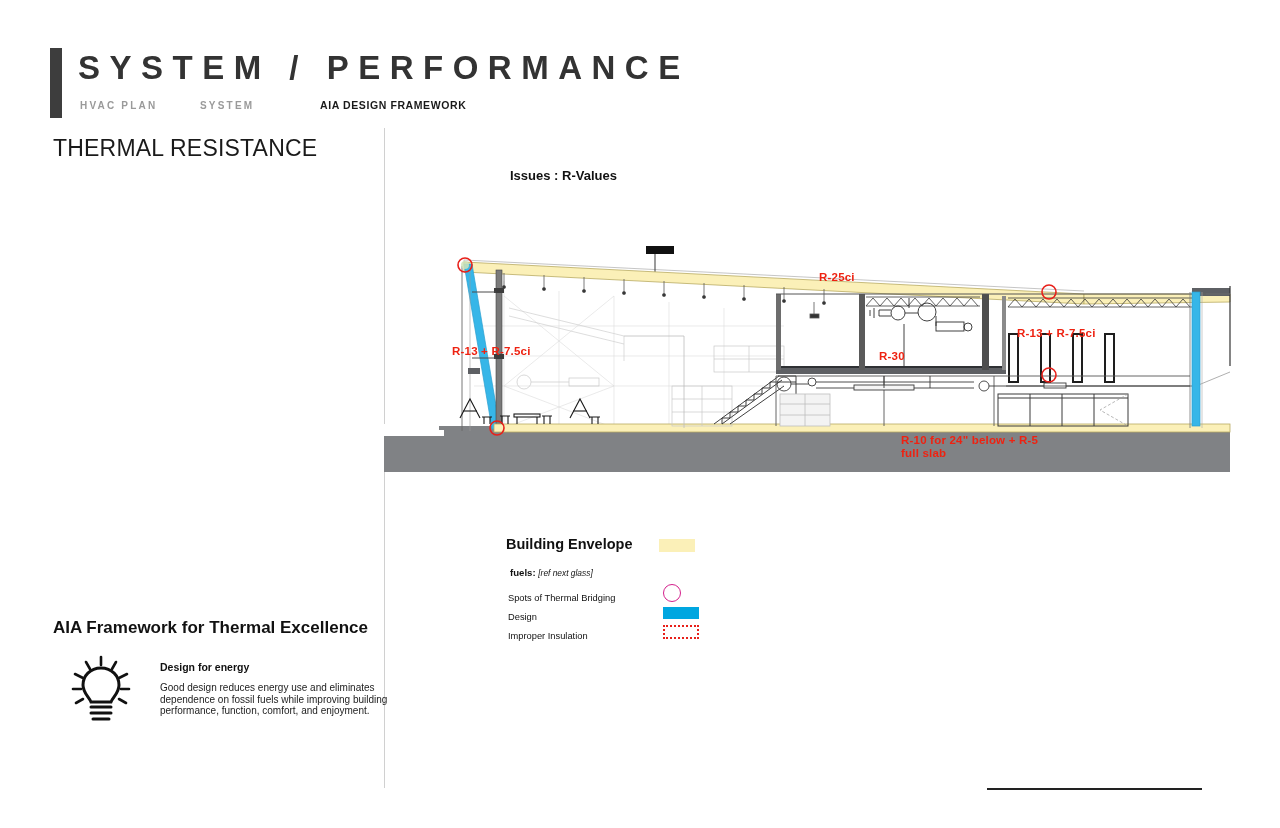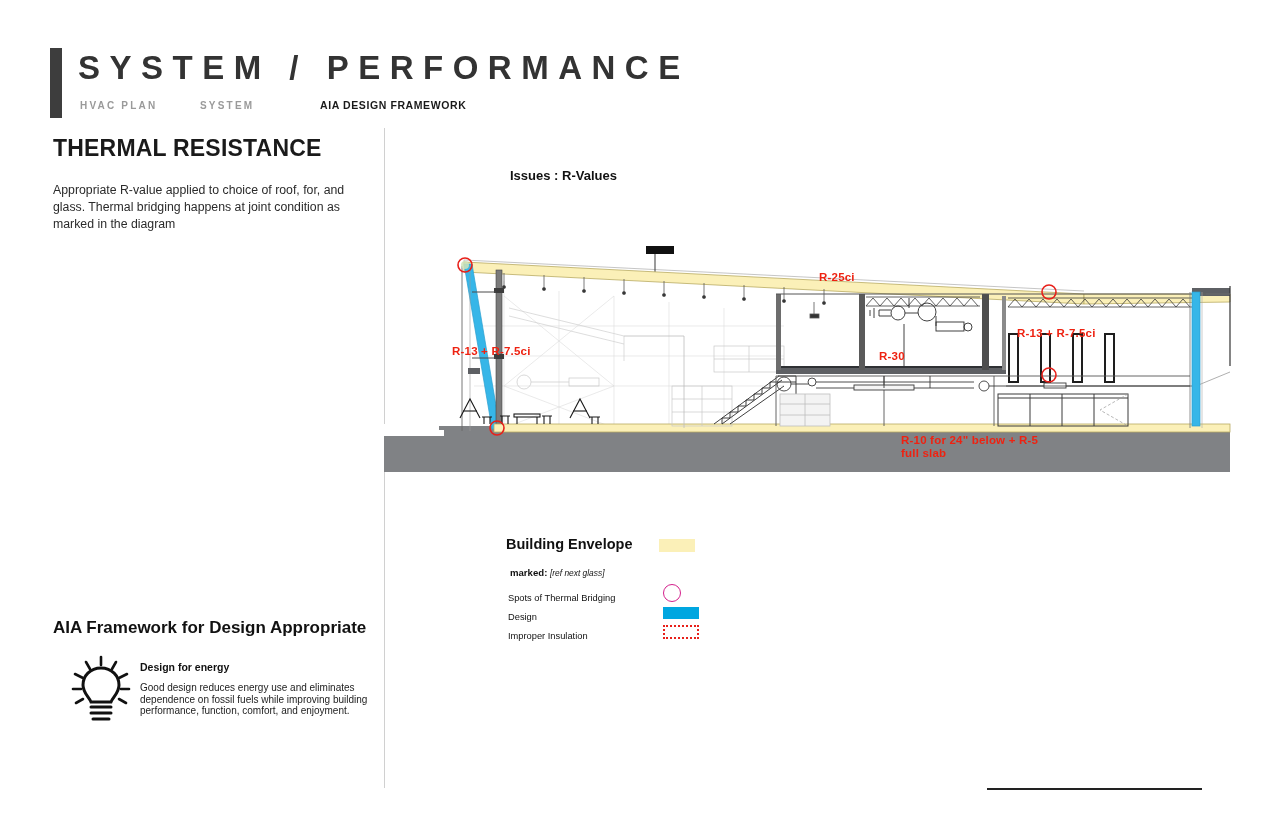--- a/index.html
+++ b/index.html
@@ -35,35 +35,35 @@
 
   
   .divider {
     position: absolute; left: 384px; top: 128px;
     width: 1px; height: 660px; background: #d0d0d0;
   }
 
   
   .sec-title {
     position: absolute; left: 53px; top: 135px;
-    font-size: 23px; font-weight: bold; color: #1a1a1a;
+    font-size: 23px; font-weight: normal; color: #1a1a1a;
     letter-spacing: 0.2px;
   }
   .sec-body {
     position: absolute; left: 53px; top: 182px; width: 322px;
     font-size: 12.3px; line-height: 17px; color: #2b2b2b;
   }
 
   .aia-title {
     position: absolute; left: 53px; top: 618px;
     font-size: 17px; font-weight: bold; color: #111;
   }
   .aia-block {
     position: absolute; left: 70px; top: 655px;
-    width: 310px; display: flex; gap: 8px;
+    width: 310px; display: flex; gap: 28px;
   }
   .bulb { width: 62px; height: 68px; flex: 0 0 62px; }
   .aia-txt { padding-top: 6px; }
   .aia-h { font-size: 10.5px; font-weight: bold; color: #111; margin-bottom: 9px; }
   .aia-p { font-size: 10px; line-height: 11.5px; color: #222; width: 228px; }
 
   
   .diag-title {
     position: absolute; left: 510px; top: 168px;
     font-size: 13px; font-weight: bold; color: #111;
@@ -123,23 +123,22 @@
 
   <div class="hdr-tabs">
     <span class="tab t1">HVAC PLAN</span>
     <span class="tab t2">SYSTEM</span>
     <span class="tab active">AIA DESIGN FRAMEWORK</span>
   </div>
 
   <div class="divider"></div>
 
   <div class="sec-title">THERMAL RESISTANCE</div>
-  <div class="sec-body">Appropriate R-value applied to choice of roof, for, and glass. Thermal bridging happens at joint condition as marked in the diagram</div>
-
-  <div class="aia-title">AIA Framework for Design Appropriate</div>
+
+  <div class="aia-title">AIA Framework for Thermal Excellence</div>
 
   <div class="aia-block">
     <svg class="bulb" viewBox="0 0 62 68">
       <g stroke="#111" stroke-width="2.6" stroke-linecap="round" fill="none">
         <line x1="31" y1="2" x2="31" y2="10"></line>
         <line x1="16" y1="7" x2="20" y2="14"></line>
         <line x1="46" y1="7" x2="42" y2="14"></line>
         <line x1="5" y1="19" x2="13" y2="23"></line>
         <line x1="57" y1="19" x2="49" y2="23"></line>
         <line x1="3" y1="34" x2="11" y2="34"></line>
@@ -391,21 +390,21 @@
   <div class="rlabel rl-slab" style="white-space:pre;">R-10 for 24" below + R-5
 full slab</div>
 
   <div class="legend">
     <div class="lg-head">
       <span>Building Envelope</span>
       <span class="sw-envelope"></span>
     </div>
 
     <div class="lg-issues">
-      <b>marked:</b>
+      <b>fuels:</b>
       <i>[ref next glass]</i>
     </div>
 
     <div class="lg-row" style="margin-top:6px;">
       <span>Spots of Thermal Bridging</span>
       <span class="sw sw-circle"></span>
     </div>
 
     <div class="lg-row">
       <span>Design</span>

